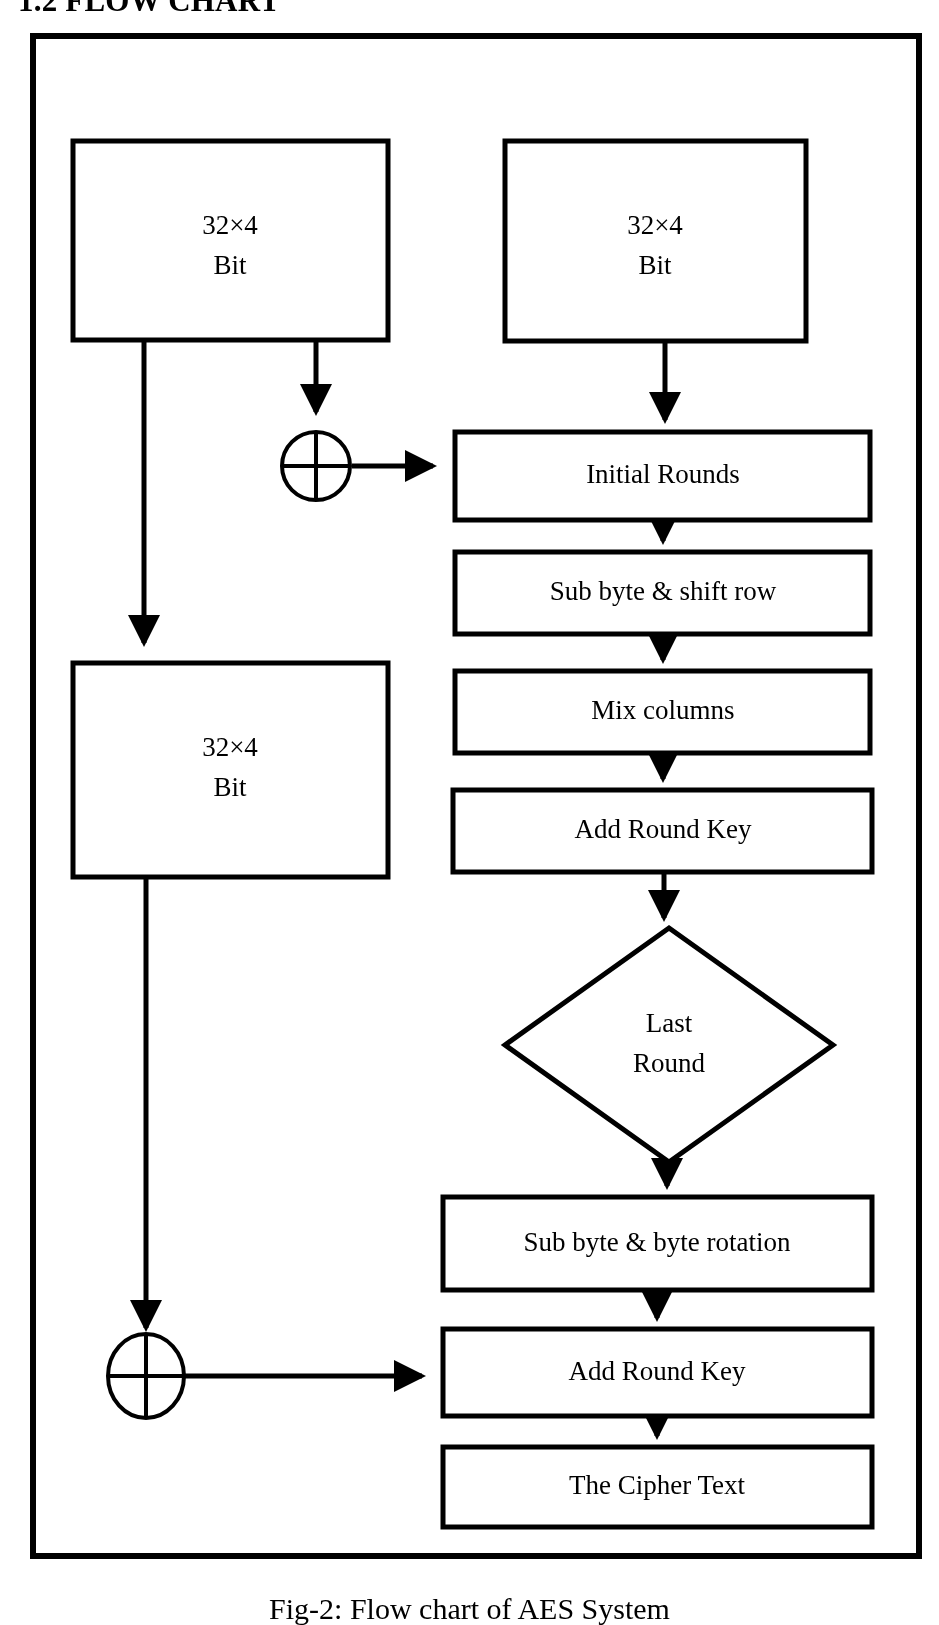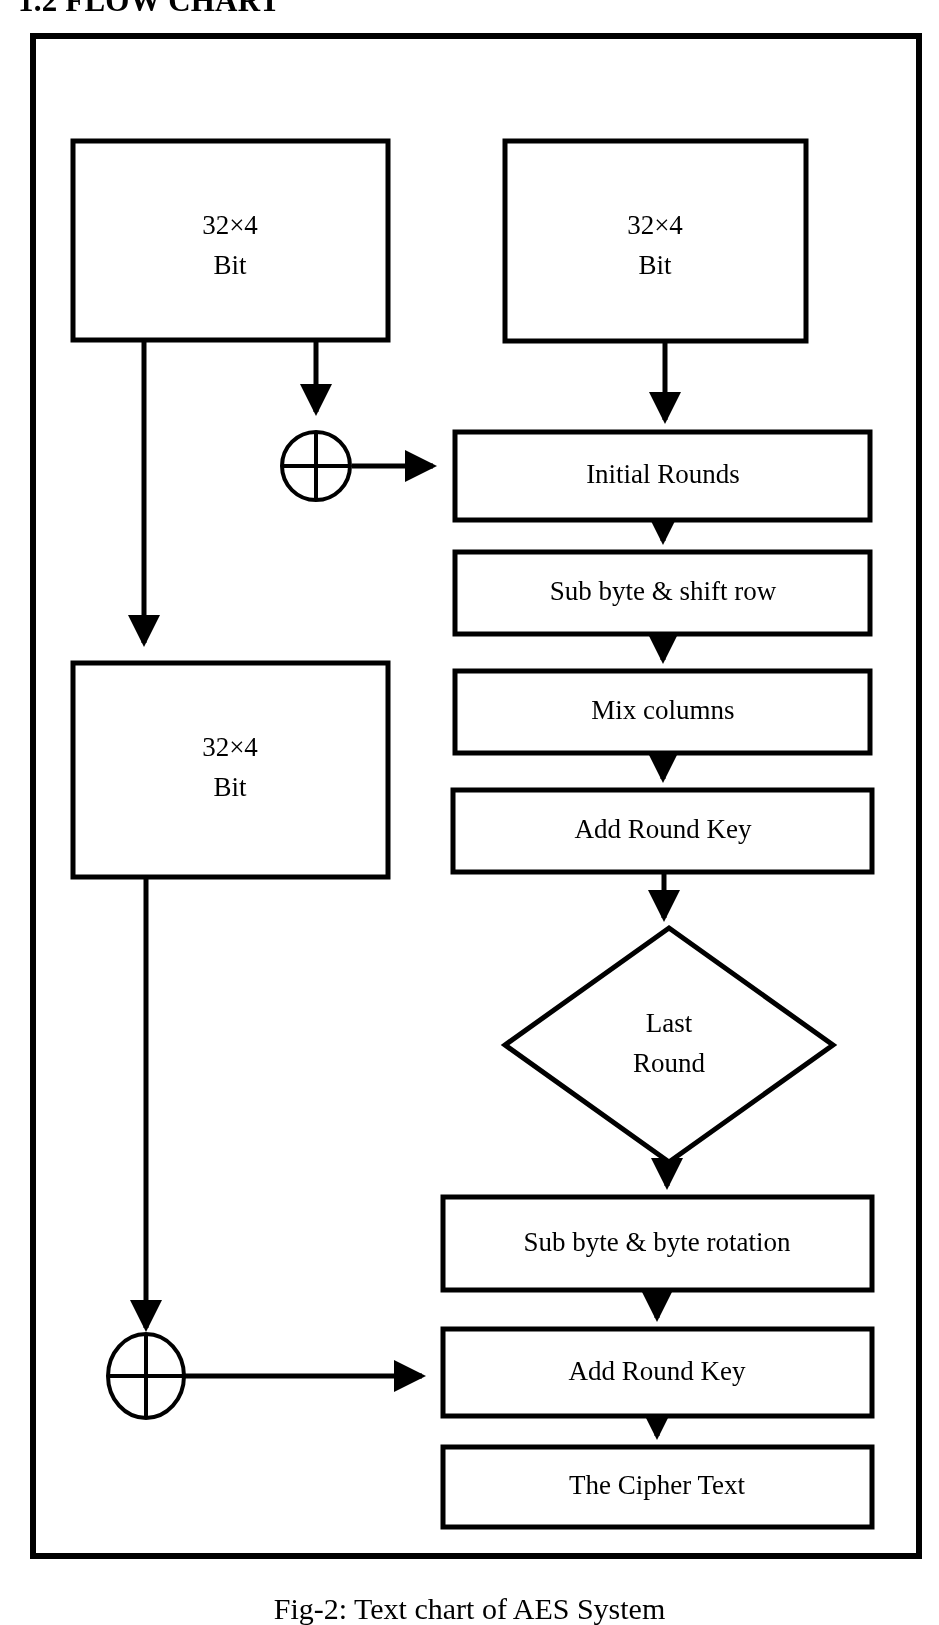--- a/index.html
+++ b/index.html
@@ -184,13 +184,13 @@
     <text class="node-label" x="657" y="1374">Add Round Key</text>
   </g>
 
   <g>
     <rect class="box-shape" x="443" y="1447" width="429" height="80"></rect>
     <text class="node-label" x="657" y="1488">The Cipher Text</text>
   </g>
 
 </svg>
 
-<div id="figure-caption">Fig-2: Text chart of AES System</div>
+<div id="figure-caption">Fig-2: Flow chart of AES System</div>
 
 </body></html>

